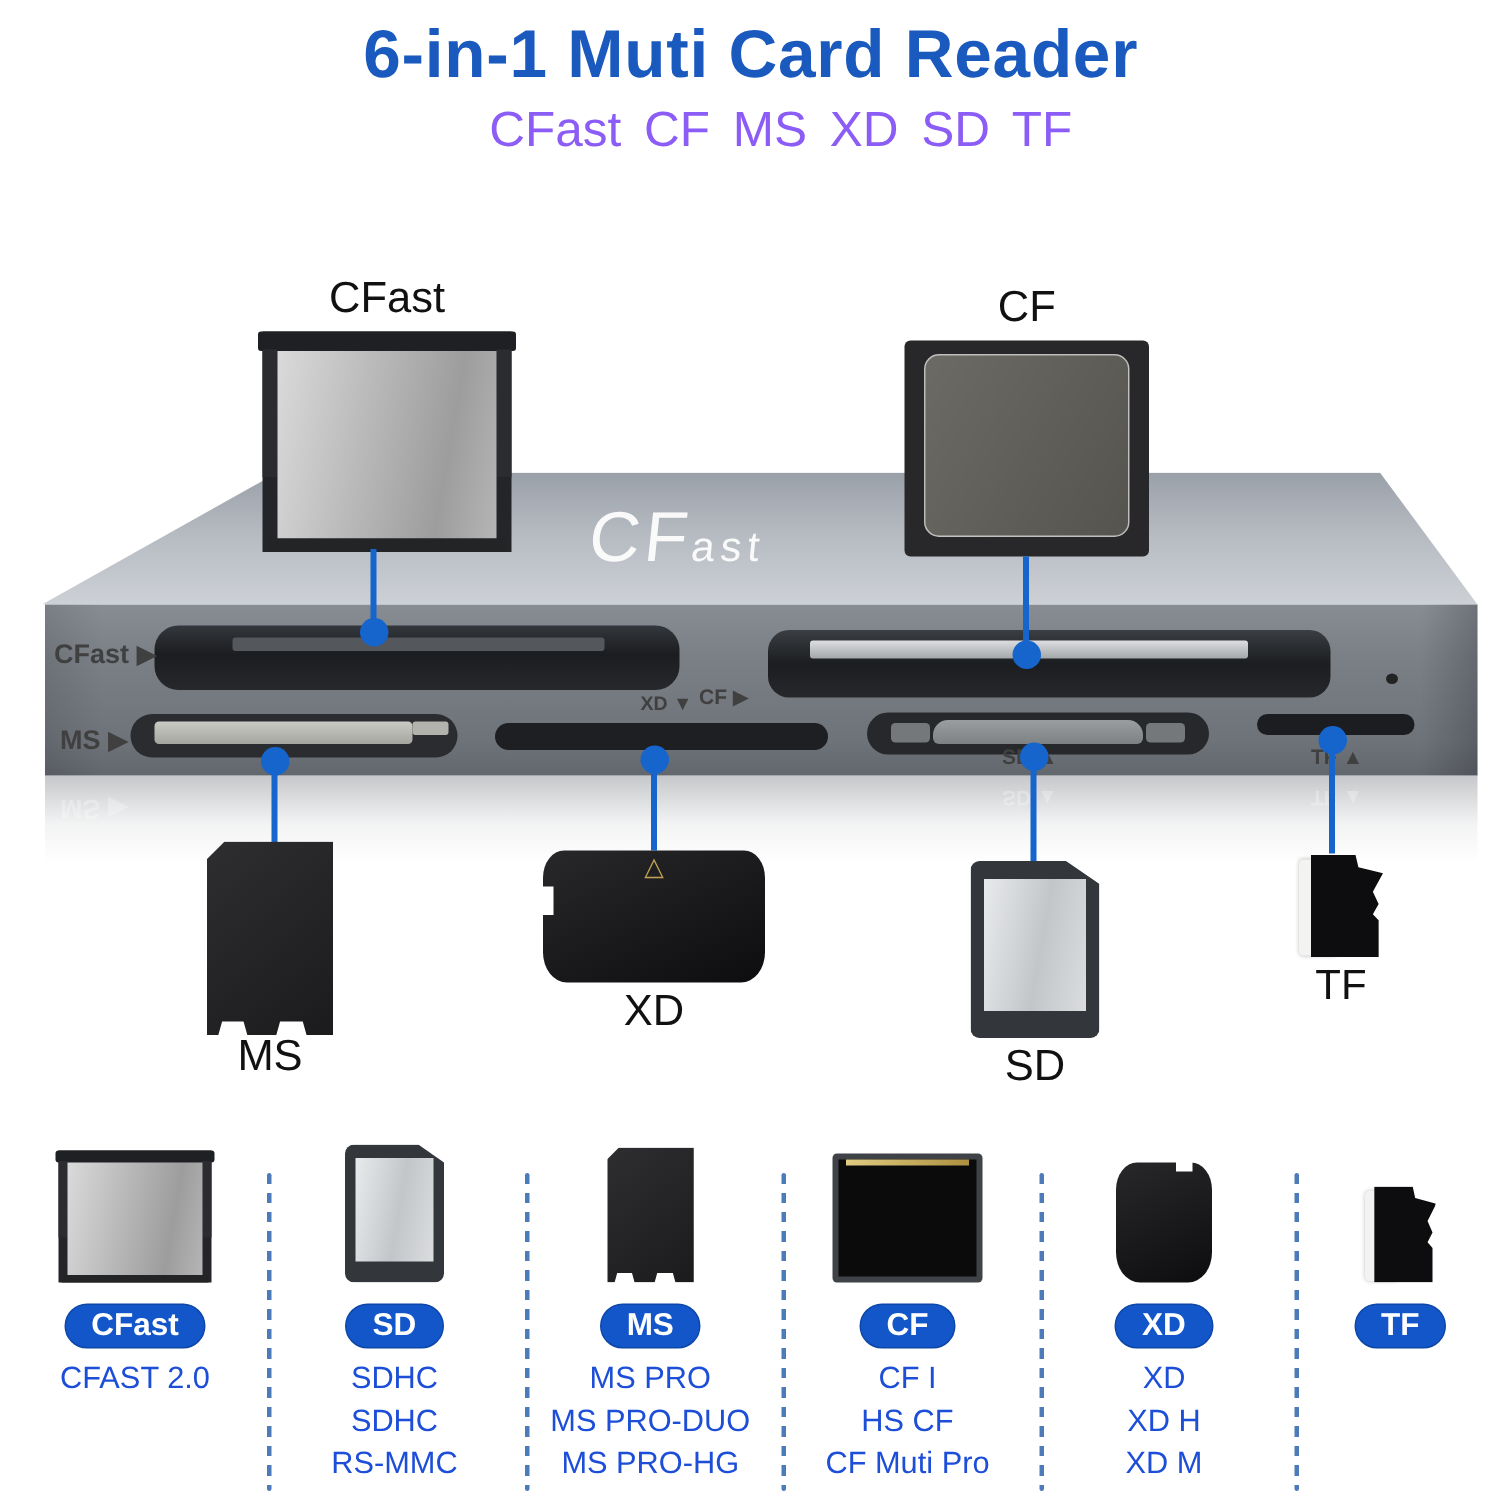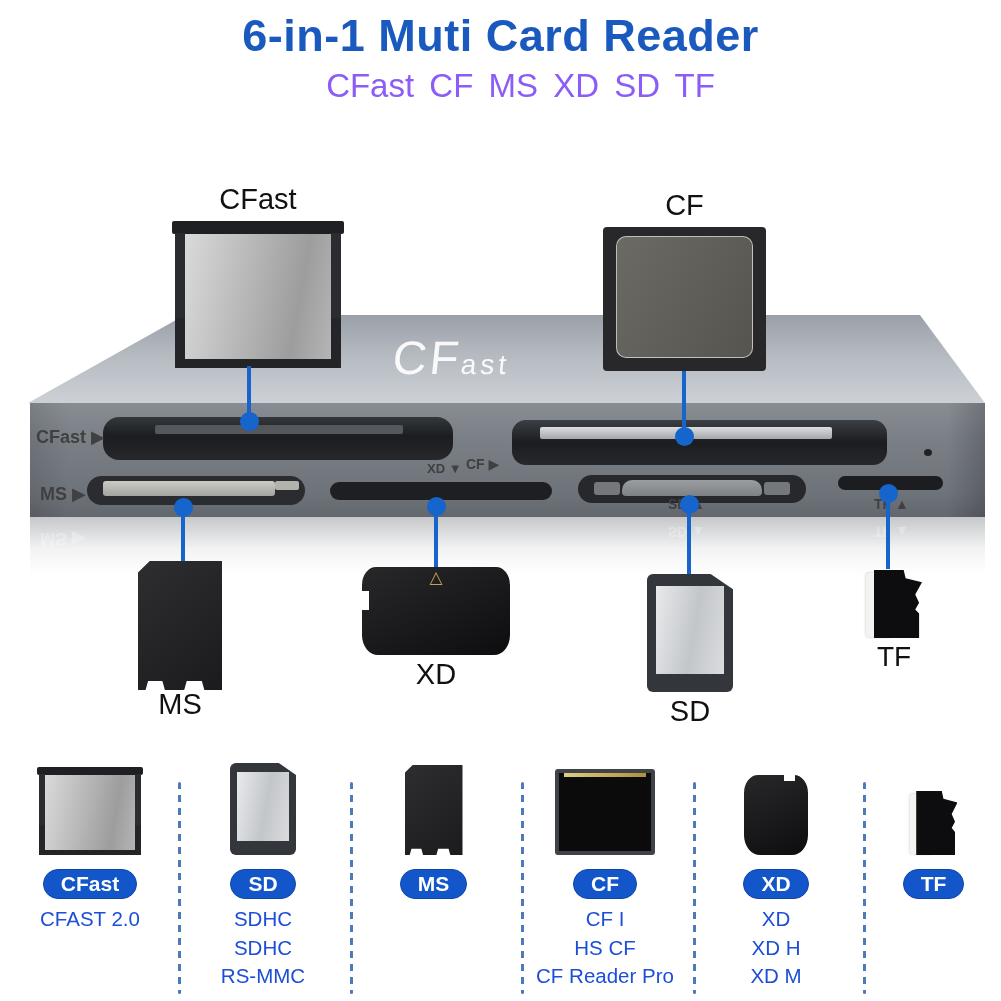--- a/index.html
+++ b/index.html
@@ -234,34 +234,39 @@
       <span class="fmt">SDHC</span>
       <span class="fmt">RS-MMC</span>
     </div>
   </div>
 
   <div class="abs col" style="left:353px;width:161px;">
     <div class="cardbox">
       <div class="mscard" style="position:relative;width:58px;height:90px;"></div>
     </div>
     <div class="pill">MS</div>
+    <div class="fmts">
+      <span class="fmt">MS PRO</span>
+      <span class="fmt">MS PRO-DUO</span>
+      <span class="fmt">MS PRO-HG</span>
+    </div>
   </div>
 
   <div class="abs col" style="left:524px;width:162px;">
     <div class="cardbox">
       <div class="cfmini" style="position:relative;width:100px;height:86px;">
         <span class="inner"></span>
           <span class="gold"></span>
       </div>
     </div>
     <div class="pill">CF</div>
     <div class="fmts">
       <span class="fmt">CF I</span>
       <span class="fmt">HS CF</span>
-      <span class="fmt">CF Reader Pro</span>
+      <span class="fmt">CF Muti Pro</span>
     </div>
   </div>
 
   <div class="abs col" style="left:696px;width:160px;">
     <div class="cardbox">
       <div class="xdcard" style="position:relative;width:64px;height:80px;">
         <span class="notch-top"></span>
       </div>
     </div>
     <div class="pill">XD</div>

